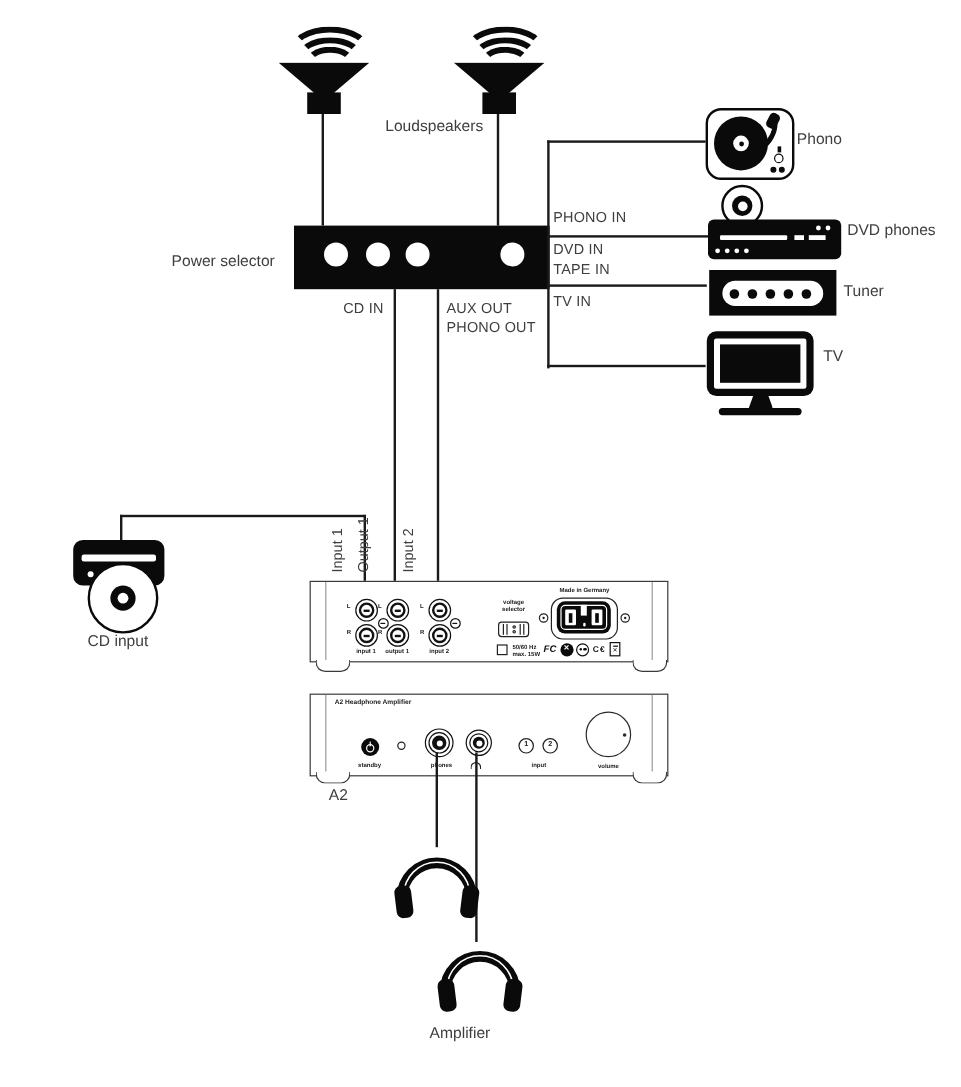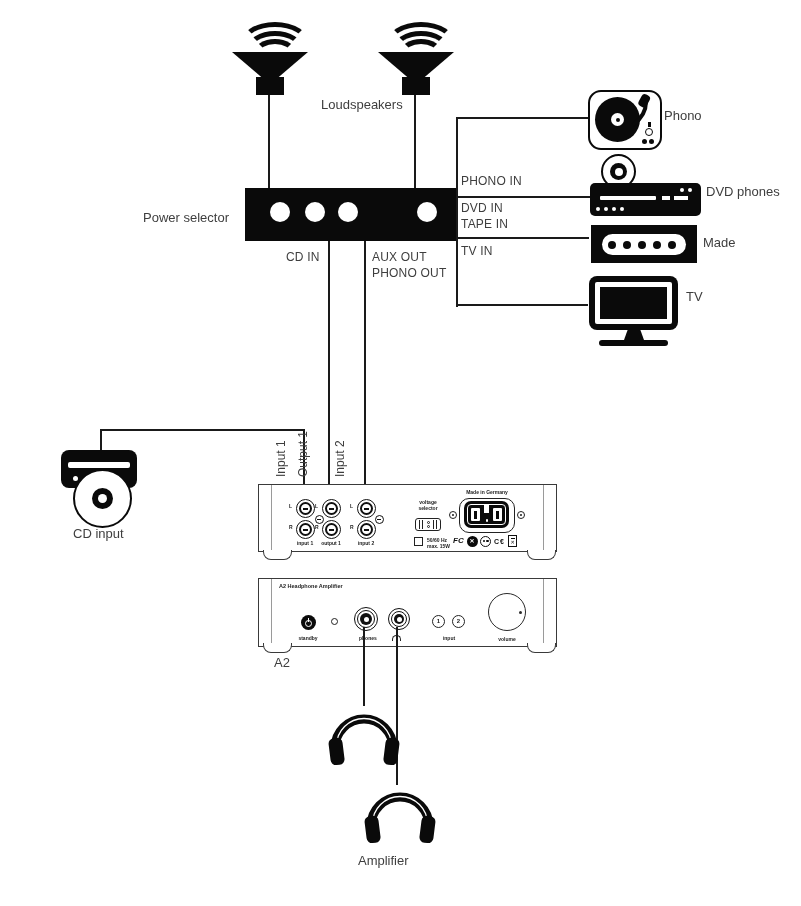--- a/index.html
+++ b/index.html
@@ -121,21 +121,21 @@
 
   <div class="abs blk" style="left:591px;top:225px;width:106px;height:38px;">
     <div class="abs" style="left:11px;top:9px;width:84px;height:21px;background:#fff;border-radius:11px;">
       <div class="abs circle blk" style="left:6px;top:6.5px;width:8px;height:8px;"></div>
       <div class="abs circle blk" style="left:21px;top:6.5px;width:8px;height:8px;"></div>
       <div class="abs circle blk" style="left:36px;top:6.5px;width:8px;height:8px;"></div>
       <div class="abs circle blk" style="left:51px;top:6.5px;width:8px;height:8px;"></div>
       <div class="abs circle blk" style="left:66px;top:6.5px;width:8px;height:8px;"></div>
     </div>
   </div>
-  <div class="lbl" style="left:703px;top:236px;">Made</div>
+  <div class="lbl" style="left:703px;top:236px;">Tuner</div>
 
   <div class="abs" style="left:589px;top:276px;width:89px;height:70px;">
     <div class="abs blk" style="left:0;top:0;width:89px;height:54px;border-radius:8px;"></div>
     <div class="abs" style="left:6px;top:6px;width:77px;height:42px;background:#fff;border-radius:2px;"></div>
     <div class="abs blk" style="left:11px;top:11px;width:67px;height:32px;"></div>
     <div class="abs blk" style="left:35px;top:54px;width:20px;height:10px;clip-path:polygon(18% 0,82% 0,100% 100%,0 100%);"></div>
     <div class="abs blk" style="left:10px;top:64px;width:69px;height:6px;border-radius:3px;"></div>
   </div>
   <div class="lbl" style="left:686px;top:290px;">TV</div>
 

